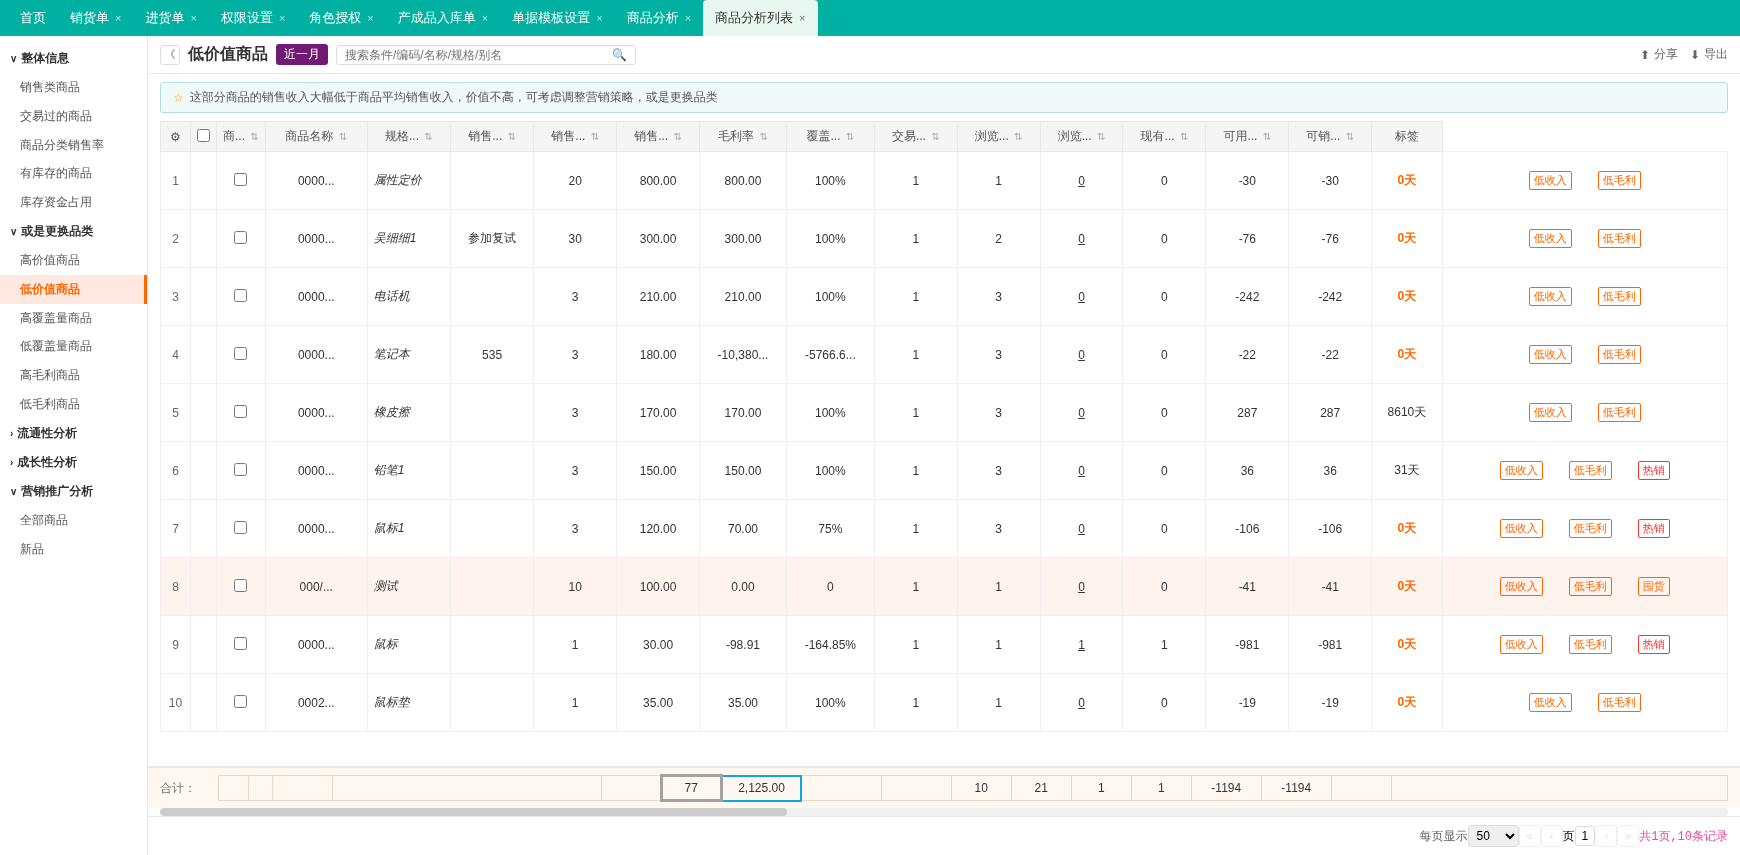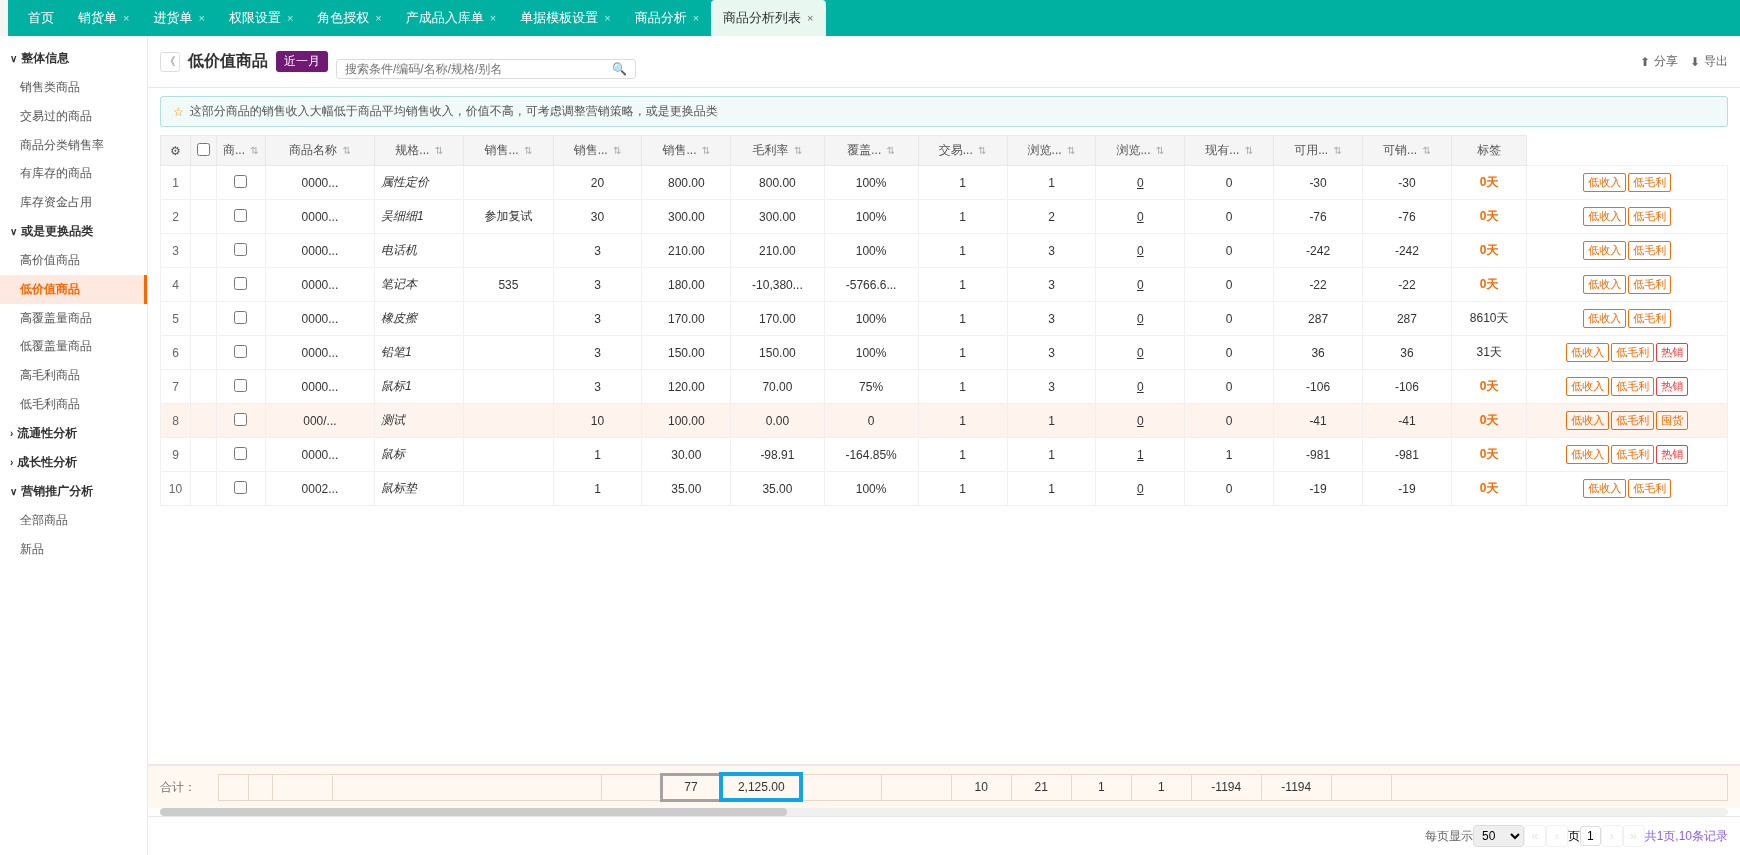--- a/index.html
+++ b/index.html
@@ -6,21 +6,20 @@
     body { background: #f5f5f5; overflow-x: hidden; }
 
     
     .top-nav {
       background: #00b0a0;
       display: flex;
       align-items: flex-end;
       height: 36px;
       padding: 0 8px;
       color: white;
-      margin-left: 8px;
     }
     .top-nav .nav-item {
       padding: 0 12px;
       height: 36px;
       display: flex;
       align-items: center;
       cursor: pointer;
       white-space: nowrap;
       color: white;
       font-size: 13px;
@@ -105,21 +104,20 @@
       cursor: pointer;
       font-size: 12px;
     }
     .search-box {
       display: flex;
       border: 1px solid #ddd;
       border-radius: 3px;
       padding: 2px 8px;
       flex: 1;
       max-width: 300px;
-      margin-top: 15px;
     }
     .search-box input {
       border: none;
       outline: none;
       font-size: 12px;
       color: #999;
       width: 100%;
     }
     .search-icon { color: #ff6600; cursor: pointer; }
     .header-actions {
@@ -180,21 +178,21 @@
       border: 1px solid #f0f0f0;
       color: #333;
       white-space: nowrap;
     }
     tbody td.left { text-align: left; font-style: italic; }
     .tag {
       display: inline-block;
       padding: 1px 4px;
       border-radius: 2px;
       font-size: 11px;
-      margin: 1px;
+      margin: 13px;
     }
     .tag-orange { color: #ff6600; border: 1px solid #ff6600; }
     .tag-red { color: #ff3333; border: 1px solid #ff3333; }
     .underline { text-decoration: underline; cursor: pointer; }
     .zero-days { color: #ff6600; font-weight: bold; }
     .days-normal { color: #333; }
 
     
     .table-footer {
       background: #fff8f0;
@@ -223,21 +221,21 @@
     }
     .page-btn {
       width: 22px; height: 22px;
       border: 1px solid #ddd;
       background: #fff;
       cursor: pointer;
       display: flex; align-items: center; justify-content: center;
       border-radius: 3px; font-size: 12px;
     }
     .page-btn:disabled { opacity: 0.4; cursor: default; }
-    .page-info { color: #8b5cf6; }
+    .page-info { color: #ec4899; font-family: Liberation Mono, monospace; }
     .page-current { border: 1px solid #ddd; padding: 2px 6px; border-radius: 3px; }
 
     
     .table-container::-webkit-scrollbar { height: 6px; width: 6px; }
     .table-container::-webkit-scrollbar-track { background: #f1f1f1; }
     .table-container::-webkit-scrollbar-thumb { background: #ccc; border-radius: 3px; }
 
     .checkbox-cell { width: 24px; }
     input[type="checkbox"] { cursor: pointer; }
 
@@ -560,21 +558,21 @@
       <span class="summary-label">合计：</span>
       <table style="font-size:12px; border-collapse:collapse;">
         <tbody>
             <tr>
           <td style="width:30px; border:1px solid #e8d8c8; padding:4px 6px;"></td>
           <td style="width:24px; border:1px solid #e8d8c8; padding:4px 6px;"></td>
           <td style="width:60px; border:1px solid #e8d8c8; padding:4px 6px;"></td>
           <td style="min-width:80px; border:1px solid #e8d8c8; padding:4px 6px;"></td>
           <td style="width:60px; border:1px solid #e8d8c8; padding:4px 6px;"></td>
           <td style="width:60px; border:3px solid #a3a3a3; padding:4px 6px; text-align:center;">77</td>
-          <td style="width:80px; border:4px solid #0ea5e9; padding:4px 6px; text-align:center;">2,125.00</td>
+          <td style="width:80px; border:2px solid #0ea5e9; padding:4px 6px; text-align:center;">2,125.00</td>
           <td style="width:80px; border:1px solid #e8d8c8; padding:4px 6px;"></td>
           <td style="width:70px; border:1px solid #e8d8c8; padding:4px 6px;"></td>
           <td style="width:60px; border:1px solid #e8d8c8; padding:4px 6px; text-align:center;">10</td>
           <td style="width:60px; border:1px solid #e8d8c8; padding:4px 6px; text-align:center;">21</td>
           <td style="width:60px; border:1px solid #e8d8c8; padding:4px 6px; text-align:center;">1</td>
           <td style="width:60px; border:1px solid #e8d8c8; padding:4px 6px; text-align:center;">1</td>
           <td style="width:70px; border:1px solid #e8d8c8; padding:4px 6px; text-align:center;">-1194</td>
           <td style="width:70px; border:1px solid #e8d8c8; padding:4px 6px; text-align:center;">-1194</td>
           <td style="width:60px; border:1px solid #e8d8c8; padding:4px 6px;"></td>
           <td style="min-width:100px; border:1px solid #e8d8c8; padding:4px 6px;"></td>

